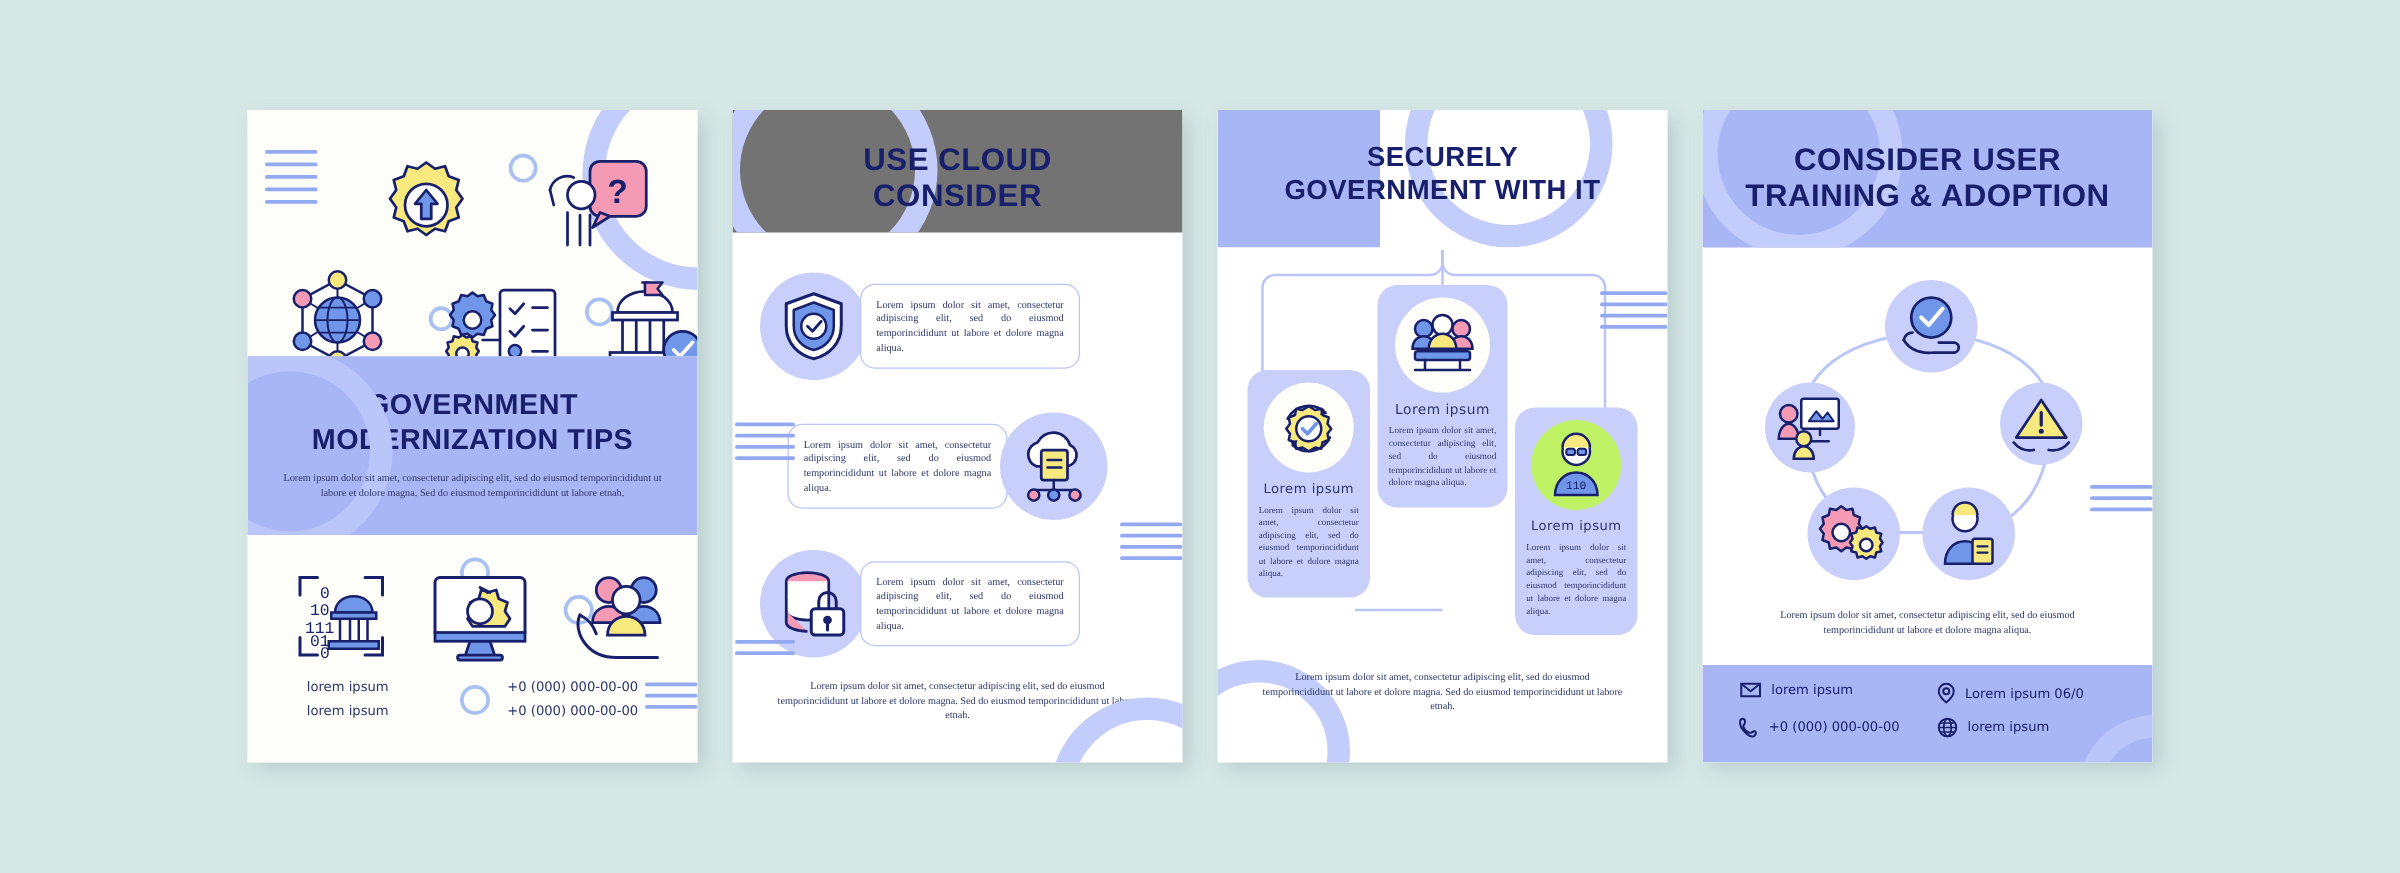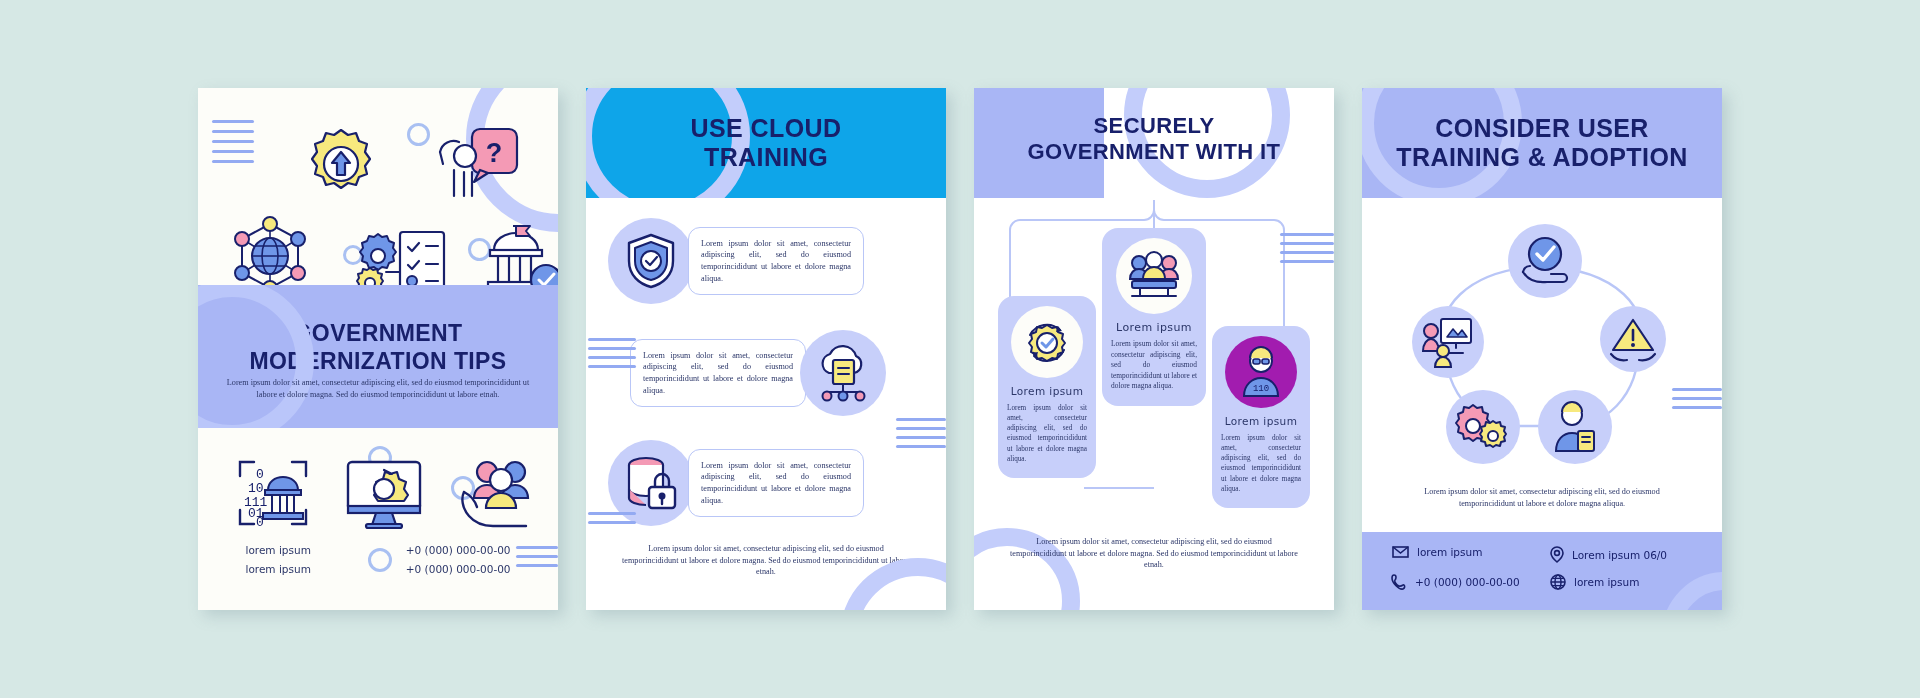--- a/index.html
+++ b/index.html
@@ -51,27 +51,27 @@
   .circle-ico{
     border-radius:50%;background:#c7cffa;
     display:flex;align-items:center;justify-content:center;
   }
   svg{display:block;overflow:visible;}
 
   
   #p1 .hero{position:absolute;left:0;top:0;width:360px;height:197px;background:#fdfdf9;overflow:hidden;}
   #p1 .band{position:absolute;left:0;top:197px;width:360px;height:143px;background:#a9b6f5;overflow:hidden;}
   #p1 .foot{position:absolute;left:0;top:340px;width:360px;height:182px;background:#fdfdf9;overflow:hidden;}
-  #p1 .t1{font-size:23px;padding-top:36px;}
+  #p1 .t1{font-size:23px;padding-top:26px;}
   #p1 .sub{position:absolute;left:28px;right:28px;top:92px;}
   #p1 .contact{position:absolute;left:0;right:0;top:112px;display:flex;justify-content:space-around;align-items:flex-start;}
   #p1 .contact span{color:#2b3668;font-size:10.5px;line-height:1.5;font-family:"DejaVu Sans",sans-serif;}
 
   
-  #p2 .head{position:absolute;left:0;top:0;width:360px;height:110px;background:#0ea5e9;overflow:hidden;}
+  #p2 .head{position:absolute;left:0;top:0;width:360px;height:98px;background:#737373;overflow:hidden;}
   #p2 .t2{font-size:25px;position:absolute;left:0;right:0;top:26px;}
   #p2 .row{position:absolute;display:flex;align-items:center;}
   #p2 .txtbox{padding:10px 12px;width:176px;box-sizing:border-box;}
 
   
   #p3 .head{position:absolute;left:0;top:0;width:360px;height:110px;background:#fff;overflow:hidden;}
   #p3 .headbg{position:absolute;left:0;top:0;width:130px;height:110px;background:#a9b6f5;}
   #p3 .t3{font-size:22px;position:absolute;left:0;right:0;top:26px;}
 
   
@@ -214,21 +214,21 @@
         </div>
       </div>
       <div class="ring" style="width:18px;height:18px;left:170px;top:120px;"></div>
     </div>
   </div>
 
   <div class="panel" id="p2">
     <div class="head">
       <div class="bigring" style="width:140px;height:140px;left:-12px;top:-40px;border-color:#c3cdfb;"></div>
       <div class="title t2">USE CLOUD</div>
-      <div class="title" style="font-size:25px;position:absolute;left:0;right:0;top:55px;">TRAINING</div>
+      <div class="title" style="font-size:25px;position:absolute;left:0;right:0;top:55px;">CONSIDER</div>
     </div>
 
     <div class="row" style="left:22px;top:130px;">
       <div class="circle-ico" style="width:86px;height:86px;">
         <svg width="52" height="56" viewBox="0 0 52 56">
           <path d="M26 2l22 8v18c0 14-10 23-22 26C14 51 4 42 4 28V10z" fill="#fff" stroke="#18206b" stroke-width="2.4" stroke-linejoin="round"></path>
           <path d="M26 9l16 6v13c0 10-7 17-16 19-9-2-16-9-16-19V15z" fill="#6f96e8" stroke="#18206b" stroke-width="2" stroke-linejoin="round"></path>
           <circle cx="26" cy="28" r="10" fill="#fff" stroke="#18206b" stroke-width="2"></circle>
           <path d="M21 28l4 4 7-8" fill="none" stroke="#18206b" stroke-width="2.2" stroke-linecap="round" stroke-linejoin="round"></path>
         </svg>
@@ -336,21 +336,21 @@
           <path d="M17 28c0-7 5-12 11-12s11 5 11 12z" fill="#f7e97e" stroke="#18206b" stroke-width="2"></path>
           <rect x="6" y="30" width="44" height="7" rx="2" fill="#6f96e8" stroke="#18206b" stroke-width="2"></rect>
           <path d="M14 37v8M42 37v8M6 45h44" fill="none" stroke="#18206b" stroke-width="2" stroke-linecap="round"></path>
         </svg>
       </div>
       <div class="title" style="font-size:11px;font-weight:normal;color:#2b3668;margin-top:8px;font-family:'DejaVu Sans',sans-serif;">Lorem ipsum</div>
       <div class="body-txt just" style="margin-top:5px;font-size:7.4px;">Lorem ipsum dolor sit amet, consectetur adipiscing elit, sed do eiusmod temporincididunt ut labore et dolore magna aliqua.</div>
     </div>
 
     <div class="fillcard" style="position:absolute;left:238px;top:238px;width:98px;padding:10px 9px 14px;">
-      <div class="circle-ico" style="width:72px;height:72px;background:#a21caf;margin:0 auto;">
+      <div class="circle-ico" style="width:72px;height:72px;background:#bef264;margin:0 auto;">
         <svg width="50" height="52" viewBox="0 0 50 52">
           <circle cx="25" cy="15" r="11" fill="#fff" stroke="#18206b" stroke-width="2"></circle>
           <path d="M14 12a11 11 0 0122 0" fill="#f7e97e" stroke="#18206b" stroke-width="2"></path>
           <rect x="17" y="13" width="7" height="5" rx="2" fill="#6f96e8" stroke="#18206b" stroke-width="1.6"></rect>
           <rect x="26" y="13" width="7" height="5" rx="2" fill="#6f96e8" stroke="#18206b" stroke-width="1.6"></rect>
           <path d="M8 50c0-11 8-18 17-18s17 7 17 18z" fill="#6f96e8" stroke="#18206b" stroke-width="2"></path>
           <text x="25" y="45" font-size="9" font-family="Liberation Mono, monospace" fill="#18206b" text-anchor="middle">110</text>
         </svg>
       </div>
       <div class="title" style="font-size:10.5px;font-weight:normal;color:#2b3668;margin-top:8px;font-family:'DejaVu Sans',sans-serif;">Lorem ipsum</div>

